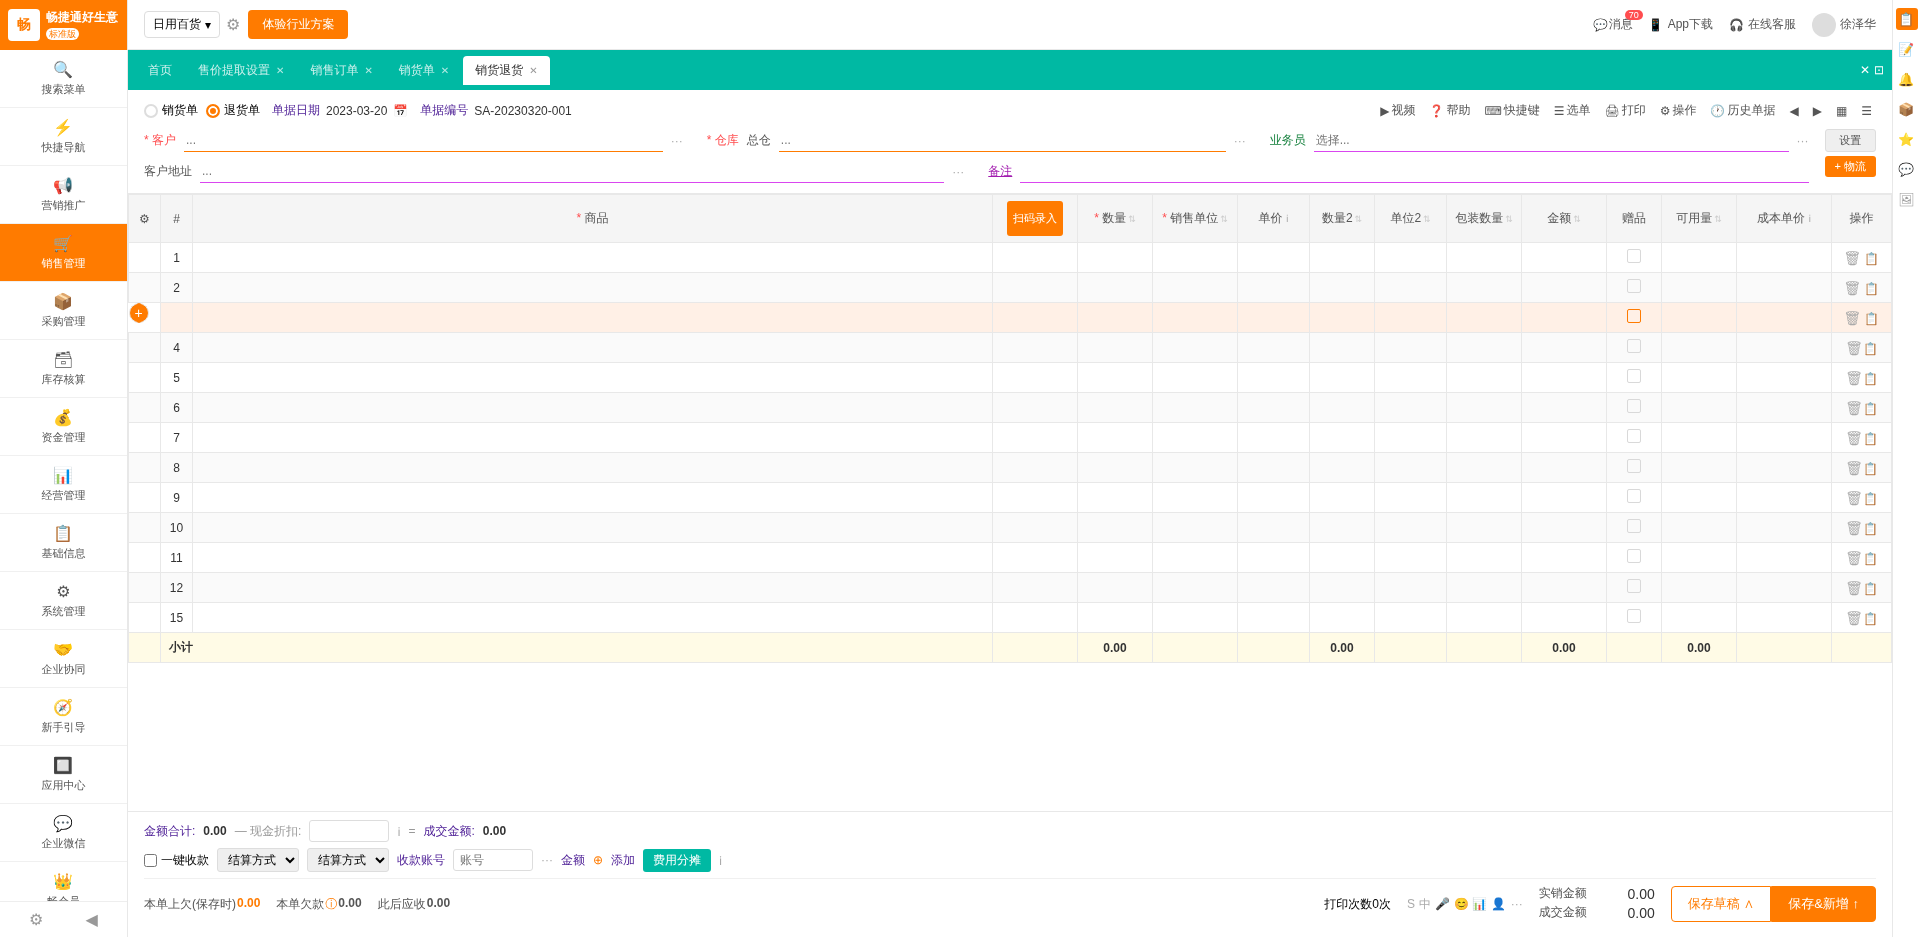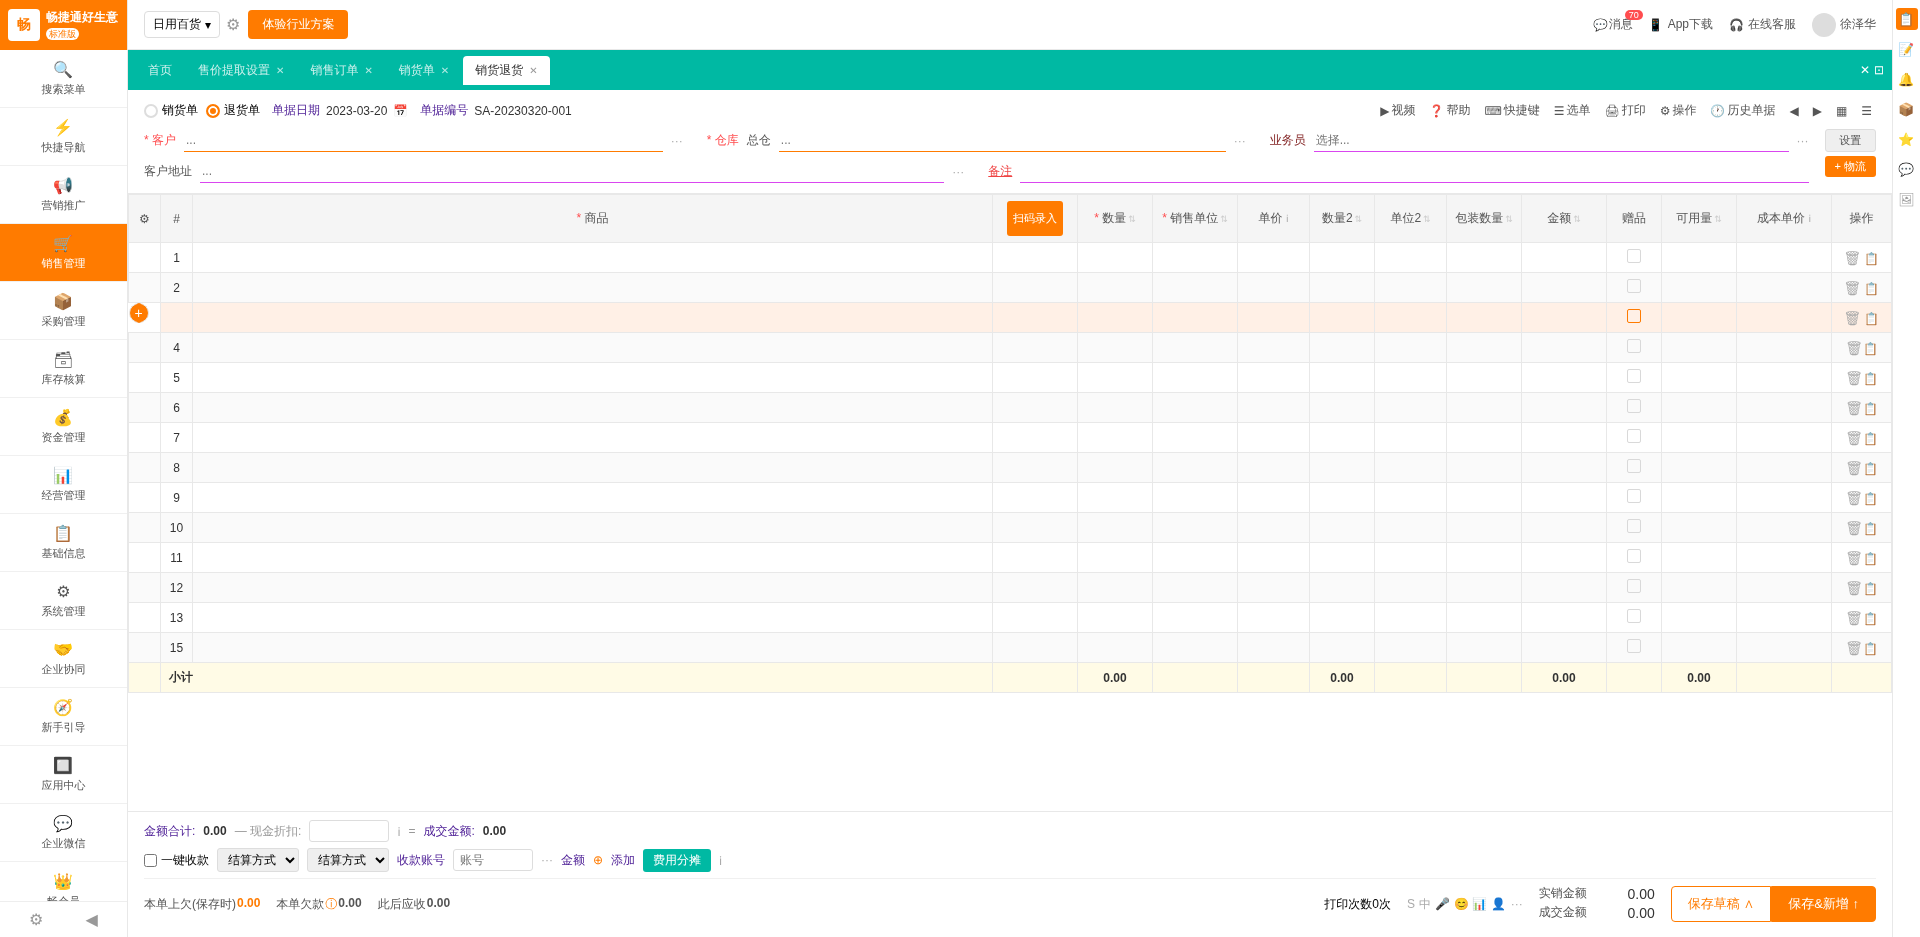--- a/index.html
+++ b/index.html
@@ -317,33 +317,33 @@
               <input type="text" class="form-input" placeholder="..." style="width: 160px;">
               <span class="form-dots">···</span>
             </div>
             <div class="form-row">
               <span style="color:#ff4d4f; white-space:nowrap;">* 仓库</span>
               <span style="color:#555;">总仓</span>
               <input type="text" class="form-input" placeholder="..." style="width: 120px;">
               <span class="form-dots">···</span>
             </div>
             <div class="form-row">
-              <span style="color:#7f1d1d; white-space:nowrap;">业务员</span>
+              <span style="color:#15803d; white-space:nowrap;">业务员</span>
               <input type="text" class="form-input-plain" placeholder="选择..." style="width: 120px;">
               <span class="form-dots">···</span>
             </div>
           </div>
           <div style="display:flex; gap:24px; flex-wrap:wrap;">
             <div class="form-row">
               <span style="color:#555; white-space:nowrap;">客户地址</span>
               <input type="text" class="form-input-plain" placeholder="..." style="width: 200px;">
               <span class="form-dots">···</span>
             </div>
             <div class="form-row">
-              <span style="color:#ef4444; white-space:nowrap;text-decoration:underline;">备注</span>
+              <span style="color:#a21caf; white-space:nowrap;text-decoration:underline;">备注</span>
               <input type="text" class="form-input-plain" style="width: 300px;">
             </div>
           </div>
         </div>
         <div class="form-action-btns">
           <button class="setting-btn">设置</button>
           <button class="add-btn">+ 物流</button>
         </div>
       </div>
     </div>
@@ -611,37 +611,20 @@
               <td></td>
               <td></td>
               <td></td>
               <td class="checkbox-cell"><span class="checkbox"></span></td>
               <td></td>
               <td></td>
               <td><span class="delete-icon">🗑</span><span class="copy-icon">📋</span></td>
             </tr>
           <tr>
               <td class="row-num"></td>
-              <td class="row-num">13</td>
-              <td></td>
-              <td></td>
-              <td></td>
-              <td></td>
-              <td></td>
-              <td></td>
-              <td></td>
-              <td></td>
-              <td></td>
-              <td class="checkbox-cell"><span class="checkbox"></span></td>
-              <td></td>
-              <td></td>
-              <td><span class="delete-icon">🗑</span><span class="copy-icon">📋</span></td>
-            </tr>
-          <tr>
-              <td class="row-num"></td>
               <td class="row-num">15</td>
               <td></td>
               <td></td>
               <td></td>
               <td></td>
               <td></td>
               <td></td>
               <td></td>
               <td></td>
               <td></td>

